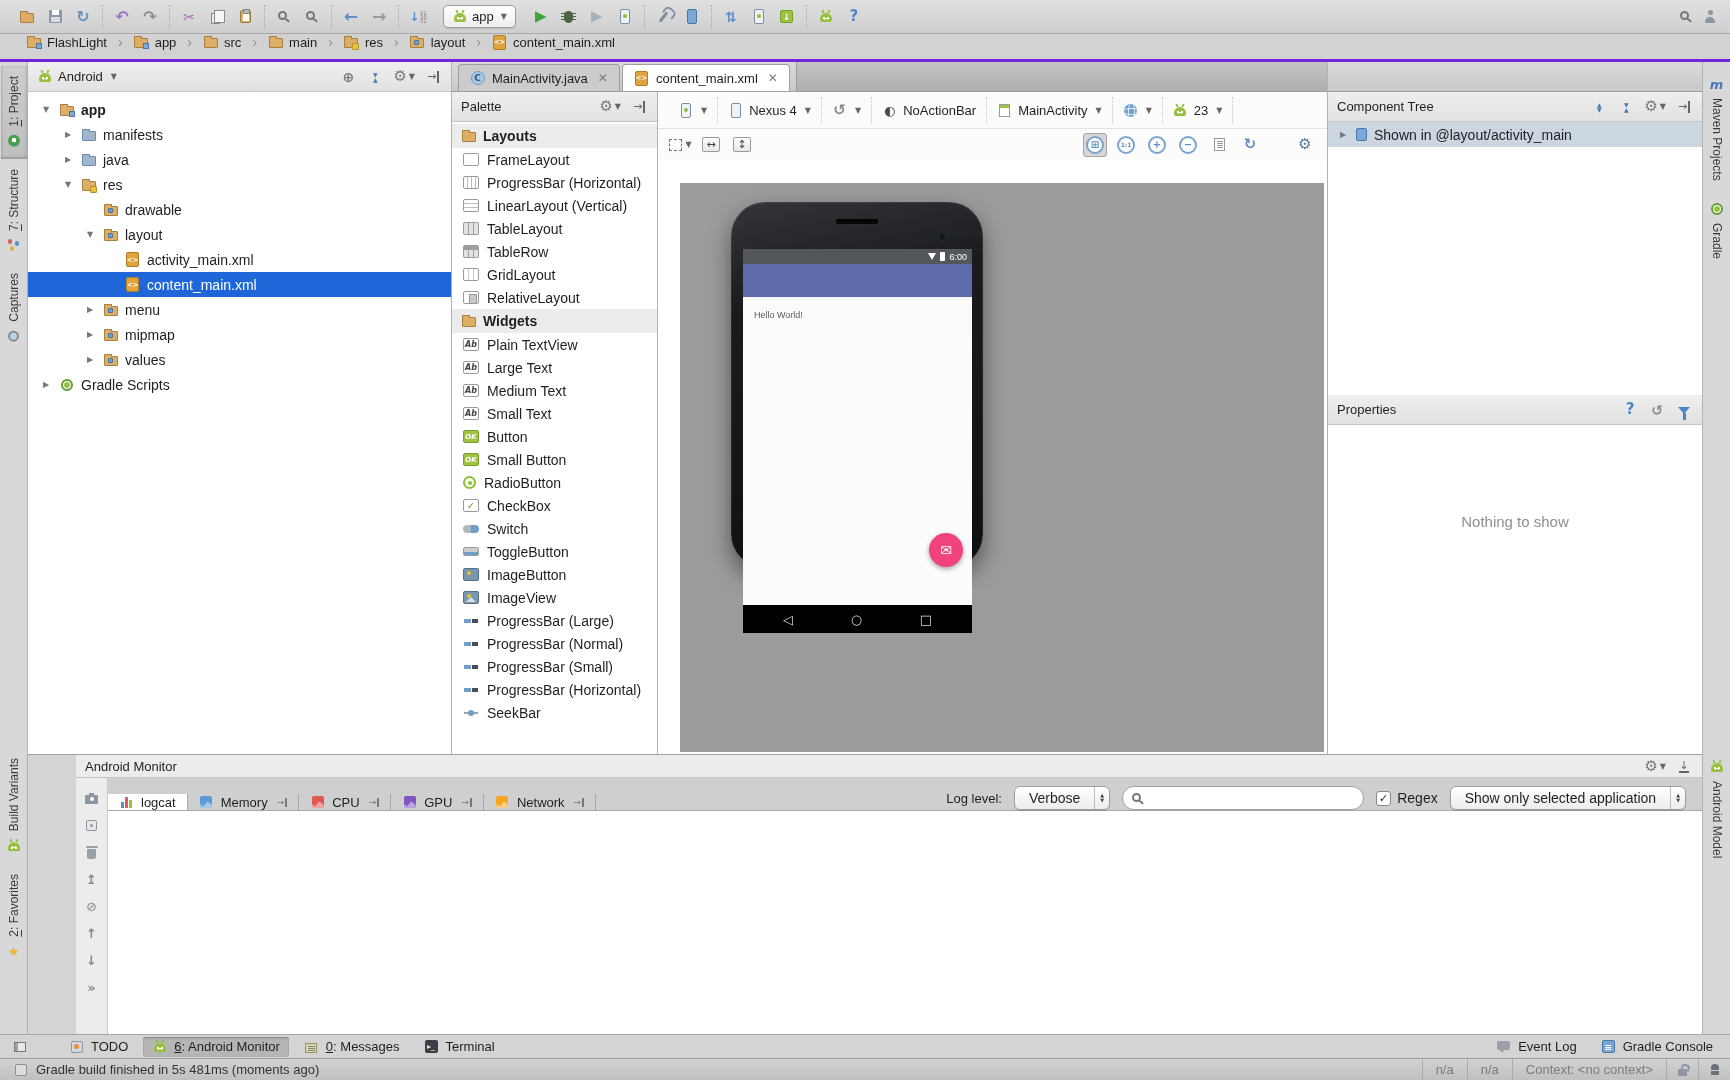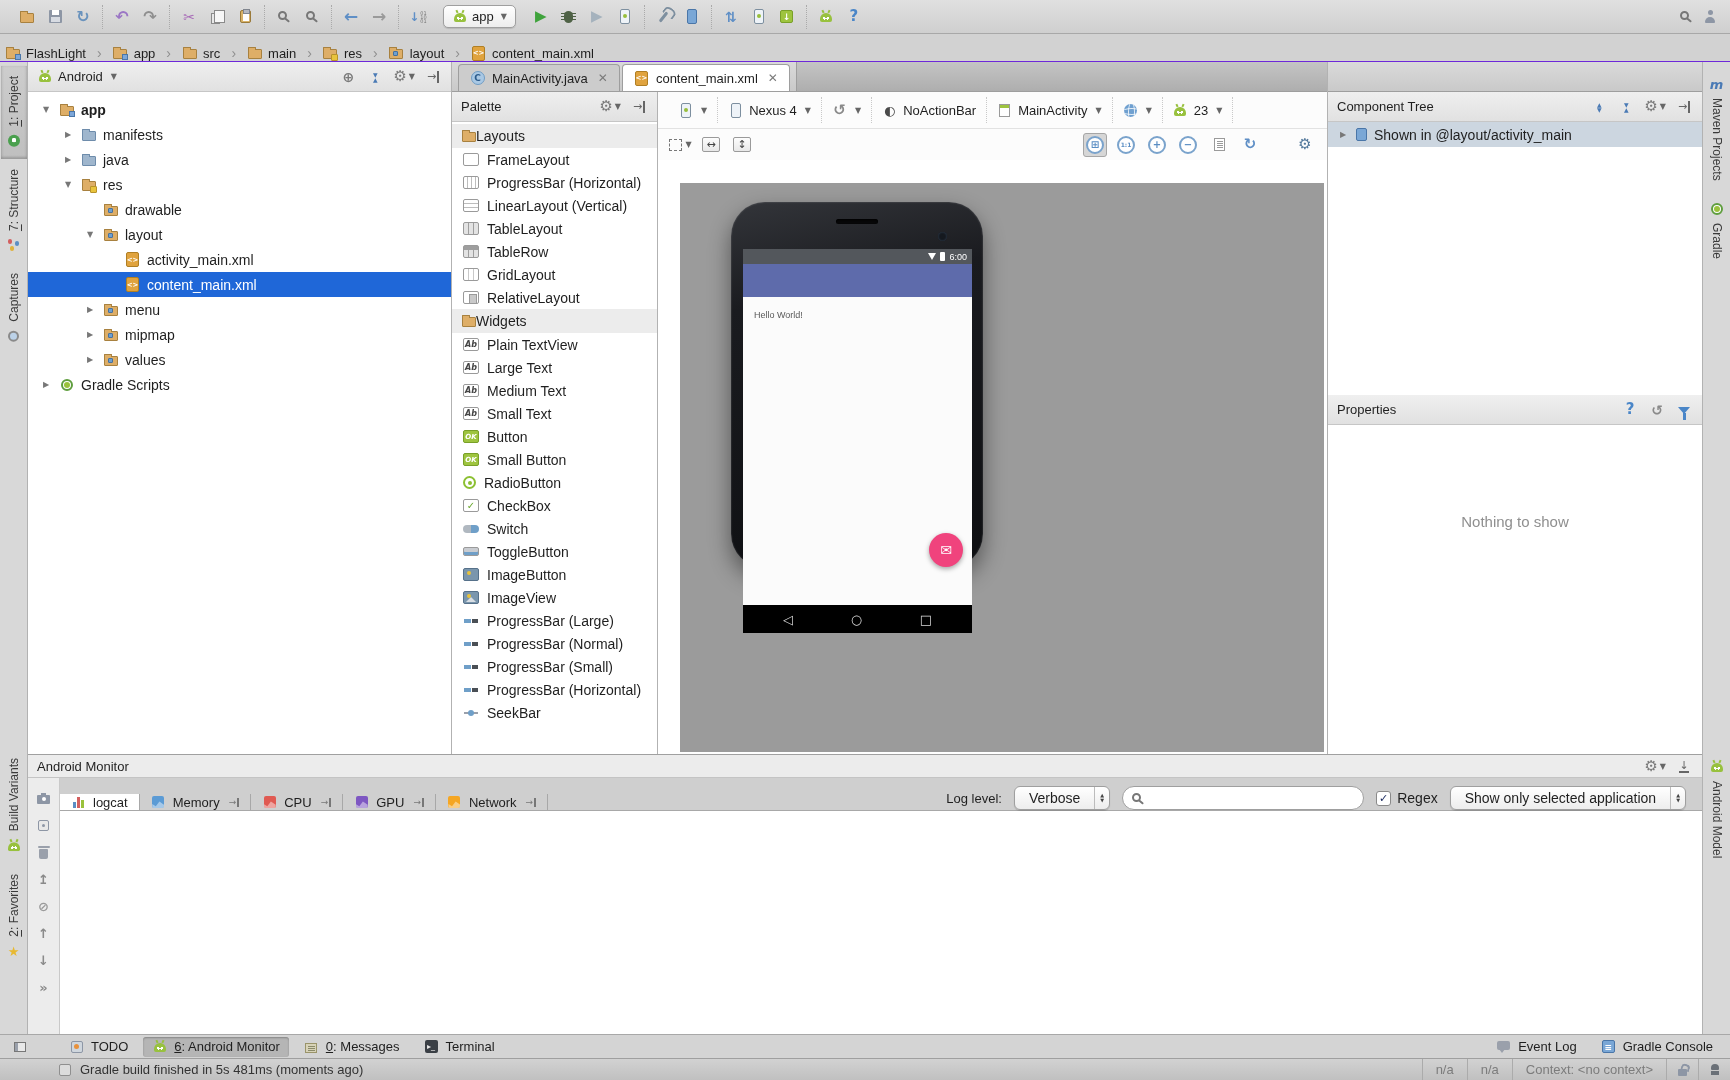--- a/index.html
+++ b/index.html
@@ -10,21 +10,21 @@
 
 
 .tbar { height:34px; flex:none; background:linear-gradient(#e0e0e0,#cfcfcf); border-bottom:1px solid #a8a8a8; display:flex; align-items:center; padding:0 8px; }
 .tgroup { display:flex; align-items:center; gap:4px; padding:0 7px; height:24px; }
 .tgroup + .tgroup { border-left:1px dotted #aaa; }
 .tbtn { width:24px; height:24px; display:inline-flex; align-items:center; justify-content:center; border-radius:3px; }
 .runcombo { background:linear-gradient(#ffffff,#ededed); border:1px solid #9f9f9f; border-radius:5px; height:23px; display:flex; align-items:center; gap:5px; padding:0 8px; margin:0 6px; box-shadow:0 1px 1px rgba(0,0,0,.12); }
 .ddv { font-size:8px; color:#666; margin-left:2px; font-family:"DejaVu Sans",sans-serif; }
 
 
-.crumbs { height:28px; flex:none; background:#d2d2d2; border-bottom:1px solid #6d28d9; display:flex; align-items:flex-end; padding:0 0; }
+.crumbs { height:28px; flex:none; background:#d2d2d2; border-bottom:3px solid #6d28d9; display:flex; align-items:flex-start; padding:0 21px; }
 .crumb { display:flex; align-items:center; gap:6px; padding:0 5px; }
 .crumb-sep { color:#8f8f8f; padding:0 6px; font-size:14px; }
 
 
 .content-row { flex:1; display:flex; min-height:0; }
 .stripe { width:28px; flex:none; background:#d8d8d8; display:flex; flex-direction:column; align-items:center; padding:4px 0; }
 .stripe.left  { border-right:1px solid #b2b2b2; }
 .stripe.right { border-left:1px solid #b2b2b2; }
 .vlabel { display:flex; align-items:center; gap:6px; padding:10px 0; font-size:12px; color:#3a3a3a; width:26px; justify-content:center; }
 .stripe.left .vlabel  { writing-mode:vertical-rl; transform:rotate(180deg); }
@@ -55,21 +55,21 @@
 .etabs { height:30px; flex:none; background:linear-gradient(#dadada,#c9c9c9); display:flex; align-items:flex-end; padding-left:6px; border-bottom:1px solid #9e9e9e; }
 .etab { height:27px; display:flex; align-items:center; gap:7px; padding:0 11px; font-size:13px; border:1px solid #9e9e9e; border-bottom:none; border-radius:4px 4px 0 0; background:#cccccc; margin-right:2px; }
 .etab.selected { background:#fff; }
 .etab .x { color:#7a7a7a; font-size:12px; margin-left:3px; font-family:"DejaVu Sans",sans-serif; }
 .etabs-rest { flex:1; align-self:stretch; background:linear-gradient(#c4c4c4,#aeaeae); border-left:1px solid #9e9e9e; margin-left:4px; }
 .editor-body { flex:1; display:flex; min-height:0; }
 
 
 .palette { width:206px; flex:none; background:#fff; border-right:1px solid #b2b2b2; display:flex; flex-direction:column; }
 .pal-list { flex:1; overflow:hidden; font-size:14px; padding-top:2px; }
-.pal-sec { height:24px; display:flex; align-items:center; padding-left:9px; font-weight:normal; background:#ececec; }
+.pal-sec { height:24px; display:flex; align-items:center; gap:7px; padding-left:9px; font-weight:bold; background:#ececec; }
 .pal-item { height:23px; display:flex; align-items:center; gap:8px; padding-left:11px; white-space:nowrap; }
 
 
 .design { flex:1; display:flex; flex-direction:column; min-width:0; background:#fff; }
 .dbar1 { height:37px; flex:none; display:flex; align-items:center; padding:0 10px; background:#fcfcfc; border-bottom:1px solid #e2e2e2; }
 .dd-item { display:flex; align-items:center; gap:6px; padding:0 10px; font-size:13px; height:26px; border-right:1px dotted #c9c9c9; }
 .dbar2 { height:31px; flex:none; display:flex; align-items:center; padding:0 10px; gap:7px; background:#fcfcfc; }
 .d2right { margin-left:auto; display:flex; align-items:center; gap:7px; }
 .selwrap { background:#d6d6d6; border:1px solid #a6a6a6; border-radius:3px; padding:1px 2px; display:inline-flex; }
 .gear-gap { margin-left:24px; }
@@ -94,21 +94,21 @@
 
 
 .rightp { width:375px; flex:none; background:#fff; border-left:1px solid #b2b2b2; display:flex; flex-direction:column; }
 .right-spacer { height:30px; flex:none; background:linear-gradient(#dadada,#c9c9c9); border-bottom:1px solid #9e9e9e; }
 .ct-row { height:25px; flex:none; background:#ccd6e0; display:flex; align-items:center; gap:7px; padding-left:9px; font-size:14px; }
 .ctic { display:inline-block; width:11px; height:13px; background:#7aa7d6; border:1px solid #4a76a8; border-radius:2px; }
 .ct-empty { height:248px; flex:none; }
 .props-body { flex:1; text-align:center; padding-top:88px; color:#8f8f8f; font-size:15px; }
 
 
-.monitor { flex:1; display:flex; flex-direction:column; background:#fff; min-height:0; }
+.monitor { flex:1; display:flex; flex-direction:column; background:#fff; min-height:0;margin-left:48px; }
 .mon-head { height:23px; flex:none; background:#ececec; border-bottom:1px solid #c4c4c4; display:flex; align-items:center; padding:0 9px; font-size:13px; }
 .mon-devices { height:32px; flex:none; background:#d6d6d6; border-bottom:1px solid #bdbdbd; display:flex; align-items:center; gap:16px; padding-left:46px; }
 .macdd { background:linear-gradient(#ffffff,#ededed); border:1px solid #9f9f9f; border-radius:6px; height:24px; display:inline-flex; align-items:center; box-shadow:0 1px 1px rgba(0,0,0,.15); }
 .macdd .lbl { padding:0 14px; font-size:14px; white-space:nowrap; }
 .macdd .step { display:flex; flex-direction:column; line-height:5px; font-size:5px; color:#444; padding:0 5px; border-left:1px solid #bcbcbc; align-self:stretch; justify-content:center; font-family:"DejaVu Sans",sans-serif; }
 .macdd.dev  { min-width:196px; justify-content:space-between; }
 .macdd.dev2 { min-width:252px; justify-content:space-between; }
 .red { color:#e8262d; }
 .mon-body { flex:1; display:flex; min-height:0; }
 .mon-side { width:32px; flex:none; background:#ececec; border-right:1px solid #c9c9c9; display:flex; flex-direction:column; align-items:center; padding-top:12px; gap:11px; }
@@ -123,21 +123,21 @@
 .cbx { display:flex; align-items:center; gap:6px; font-size:14px; }
 .cbx .box { width:15px; height:15px; border:1px solid #8a8a8a; border-radius:3px; background:#fff; display:flex; align-items:center; justify-content:center; color:#15255c; font-weight:bold; font-size:11px; font-family:"DejaVu Sans",sans-serif; }
 .mon-content { flex:1; background:#fff; }
 
 
 .winbar { height:24px; flex:none; background:#d4d4d4; border-top:1px solid #a8a8a8; display:flex; align-items:center; padding:0 8px; gap:6px; font-size:13px; }
 .wbtn { display:flex; align-items:center; gap:7px; padding:2px 9px; border-radius:3px; }
 .wbtn.selected { background:#b5b5b5; box-shadow:inset 0 1px 2px rgba(0,0,0,.28); }
 .wbtn.first { margin-left:22px; }
 .statusbar { height:22px; flex:none; background:linear-gradient(#d2d2d2,#c0c0c0); border-top:1px solid #9f9f9f; display:flex; align-items:center; font-size:13px; color:#333; }
-.sb-msg { display:flex; gap:9px; align-items:center; padding-left:15px; flex:1;margin-left:44px; }
+.sb-msg { display:flex; gap:9px; align-items:center; padding-left:15px; flex:1; }
 .sbsq { display:inline-block; width:12px; height:12px; border:1px solid #8f8f8f; background:#dcdcdc; border-radius:2px; }
 .sb-cell { border-left:1px solid #ababab; align-self:stretch; display:flex; align-items:center; padding:0 13px; color:#7c7c7c; white-space:nowrap; }
 .sb-icon-cell { border-left:1px solid #ababab; align-self:stretch; display:flex; align-items:center; padding:0 8px; }
 
 
 .icwrap { display:inline-flex; align-items:center; justify-content:center; min-width:15px; height:16px; font-family:"DejaVu Sans",sans-serif; flex:none; }
 .icwrap i { font-style:normal; }
 .fold { position:relative; display:inline-block; width:14px; height:10px; background:#deae67; border:1px solid #a8813f; border-radius:1px; margin-top:2px; }
 .fold::before { content:""; position:absolute; left:-1px; top:-3px; width:6px; height:2px; background:#deae67; border:1px solid #a8813f; border-bottom:none; border-radius:1px 1px 0 0; }
 .fold.bluef { background:#9fb6cd; border-color:#6e8cab; } .fold.bluef::before { background:#9fb6cd; border-color:#6e8cab; }

